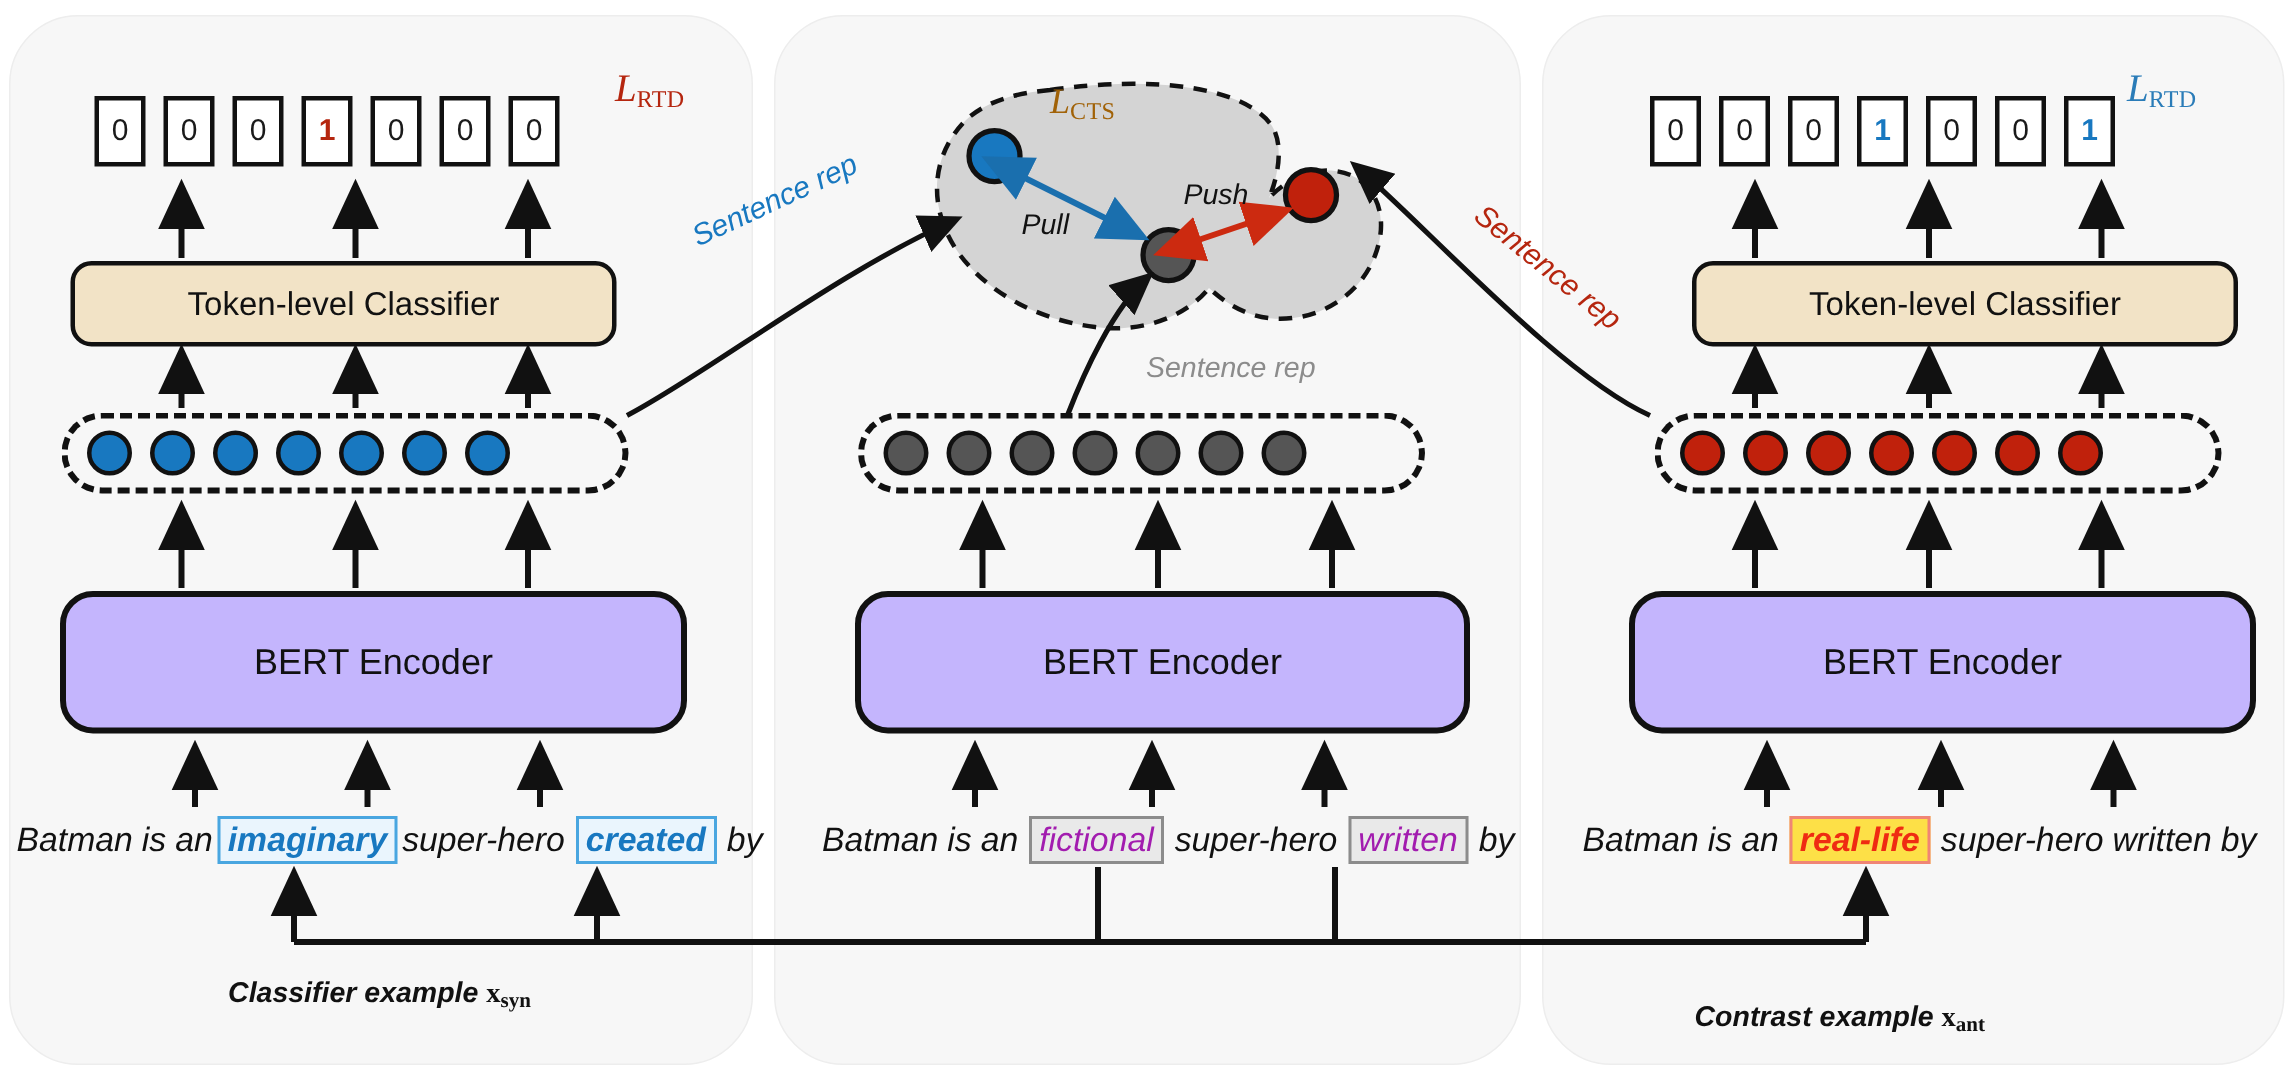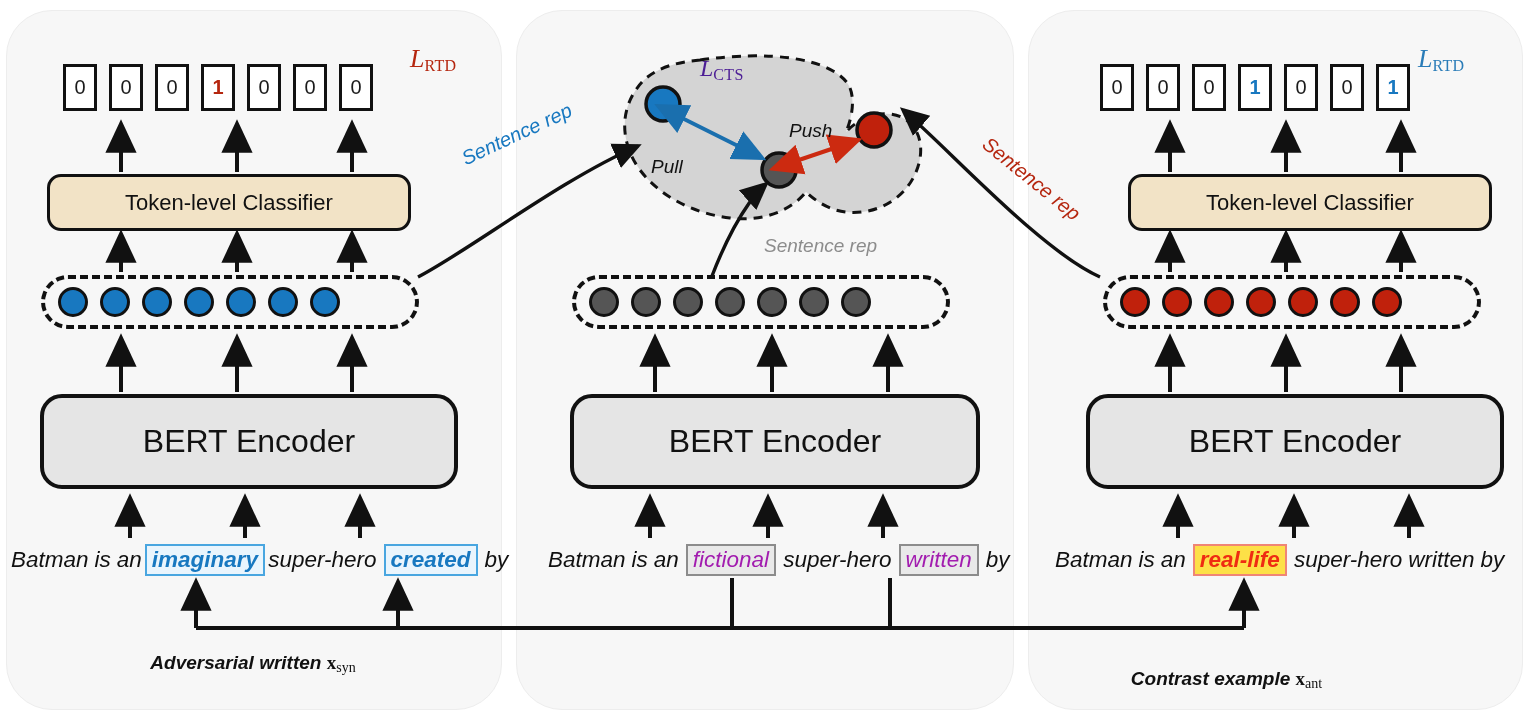--- a/index.html
+++ b/index.html
@@ -23,21 +23,21 @@
   
   .loss{
     position:absolute;
     font-family:"Liberation Serif", serif;
     font-size:25px; white-space:nowrap; line-height:1;
   }
   .loss .big{font-style:italic;font-size:26px;}
   .loss .sub{font-style:normal;font-size:16px;vertical-align:-4px;letter-spacing:.3px;}
   #loss-rtd-left{left:1418px;top:46px;color:#2a7cb8;}
   #loss-rtd-right{left:410px; top:46px;color:#b5260f;}
-  #loss-cts{left:700px;top:56px;color:#4c1d95;font-size:23px;}
+  #loss-cts{left:700px;top:56px;color:#a16207;font-size:23px;}
   #loss-cts .big{font-size:24px;}
 
   
   .labelrow{position:absolute;display:flex;}
   .lblbox{
     width:34px;height:47px;background:#ffffff;border:3px solid #111111;
     display:flex;align-items:center;justify-content:center;
     font-size:20px;color:#1a1a1a;box-sizing:border-box;
   }
   .lblbox.on-blue{color:#1878c0;font-weight:bold;}
@@ -51,23 +51,23 @@
     background:#f2e3c6;border:3px solid #111111;border-radius:14px;
     display:flex;align-items:center;justify-content:center;
     font-size:22px;color:#111111;box-sizing:border-box;
   }
   #clf-left{left:47px;top:174px;width:364px;}
   #clf-right{left:1128px;top:174px;width:364px;}
 
   
   .encoder{
     position:absolute;height:95px;
-    background:#e5e5e5;border:4px solid #111111;border-radius:22px;
+    background:#c4b5fd;border:4px solid #111111;border-radius:22px;
     display:flex;align-items:center;justify-content:center;
-    font-size:32px;color:#111111;box-sizing:border-box;
+    font-size:24px;color:#111111;box-sizing:border-box;
   }
   #enc-left{left:40px;top:394px;width:418px;}
   #enc-mid{left:570px;top:394px;width:410px;}
   #enc-right{left:1086px;top:394px;width:418px;}
 
   
   .tokenstrip{
     position:absolute;height:54px;
     border:4px dashed #111111;border-radius:27px;
     display:flex;align-items:center;gap:12px;
@@ -98,34 +98,34 @@
   #sent-left{left:8px;}
   #sent-mid{left:545px;}
   #sent-right{left:1052px;}
 
   
   .caption{
     position:absolute;top:652px;width:100%;text-align:center;
     font-size:19px;font-weight:bold;font-style:italic;color:#111111;
   }
   .caption .sym{font-family:"Liberation Serif", serif;font-weight:bold;font-style:normal;}
-  .caption .symsub{font-family:"Liberation Serif", serif;font-weight:normal;font-style:normal;font-size:14px;vertical-align:-3px;}
+  .caption .symsub{font-family:"Liberation Serif", serif;font-weight:bold;font-style:normal;font-size:14px;vertical-align:-3px;}
   #cap-left{left:6px;width:494px;}
   #cap-mid{left:516px;width:496px;}
   #cap-right{left:980px;width:493px;margin-top:16px;}
 
   
   .replabel{position:absolute;font-style:italic;font-size:20px;white-space:nowrap;}
   #rep-left{left:463px;top:148px;color:#1878c0;transform:rotate(-25deg);transform-origin:left center;}
   #rep-right{left:985px;top:130px;color:#b5260f;transform:rotate(39deg);transform-origin:left center;}
   #rep-mid{left:764px;top:235px;color:#8c8c8c;font-size:19px;}
 
   
   .blobtxt{position:absolute;font-style:italic;font-size:19px;color:#111111;}
-  #txt-pull{left:651px;top:140px;margin-top:16px;}
+  #txt-pull{left:681px;top:140px;}
   #txt-push{left:789px;top:120px;}
 
   svg.overlay{position:absolute;left:0;top:0;width:1527px;height:718px;pointer-events:none;}
 </style>
 </head>
 <body>
 
 <div id="stage">
 
   <div class="panel" id="panel-left"></div>
@@ -346,19 +346,19 @@
     </div>
 
   <div class="replabel" id="rep-left">Sentence rep</div>
   <div class="replabel" id="rep-right">Sentence rep</div>
   <div class="replabel" id="rep-mid">Sentence rep</div>
 
   <div class="blobtxt" id="txt-pull">Pull</div>
   <div class="blobtxt" id="txt-push">Push</div>
 
   <div class="caption" id="cap-left">
-    <span>Adversarial  written </span><span class="sym">x</span><span class="symsub">syn</span>
+    <span>Classifier  example </span><span class="sym">x</span><span class="symsub">syn</span>
   </div>
   <div class="caption" id="cap-right">
     <span>Contrast example </span><span class="sym">x</span><span class="symsub">ant</span>
   </div>
 
 </div>
 
 </body></html>

